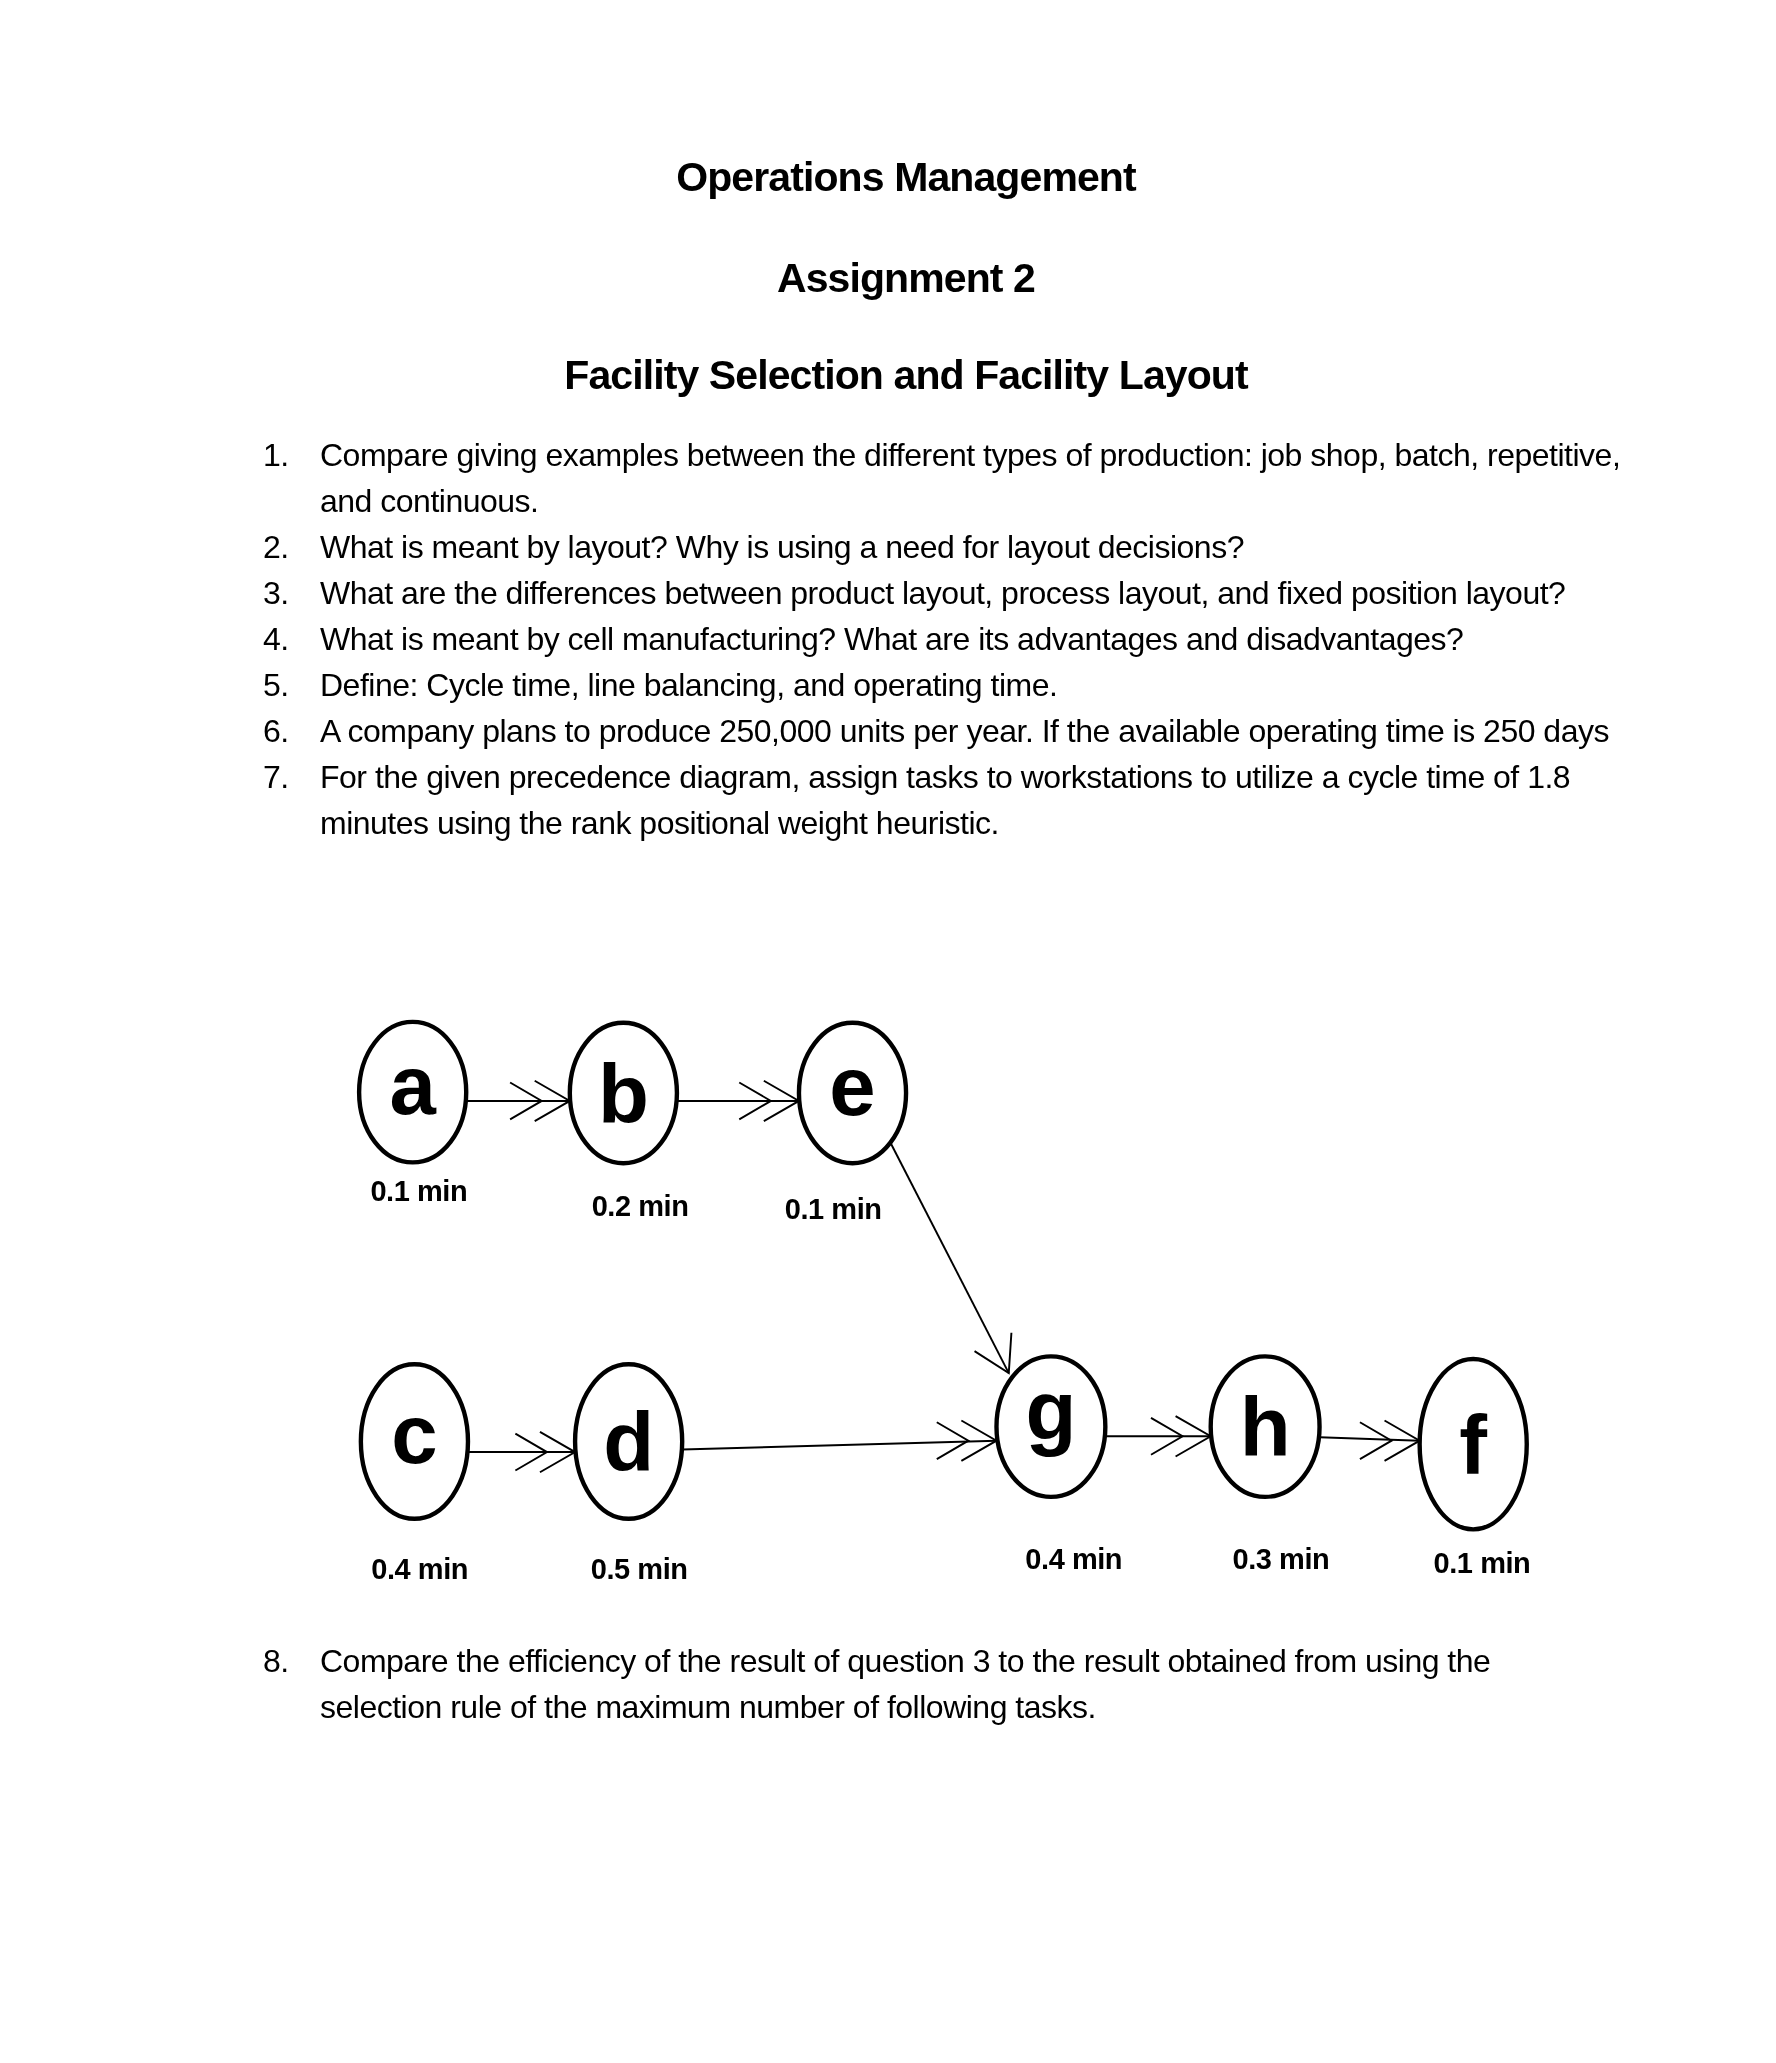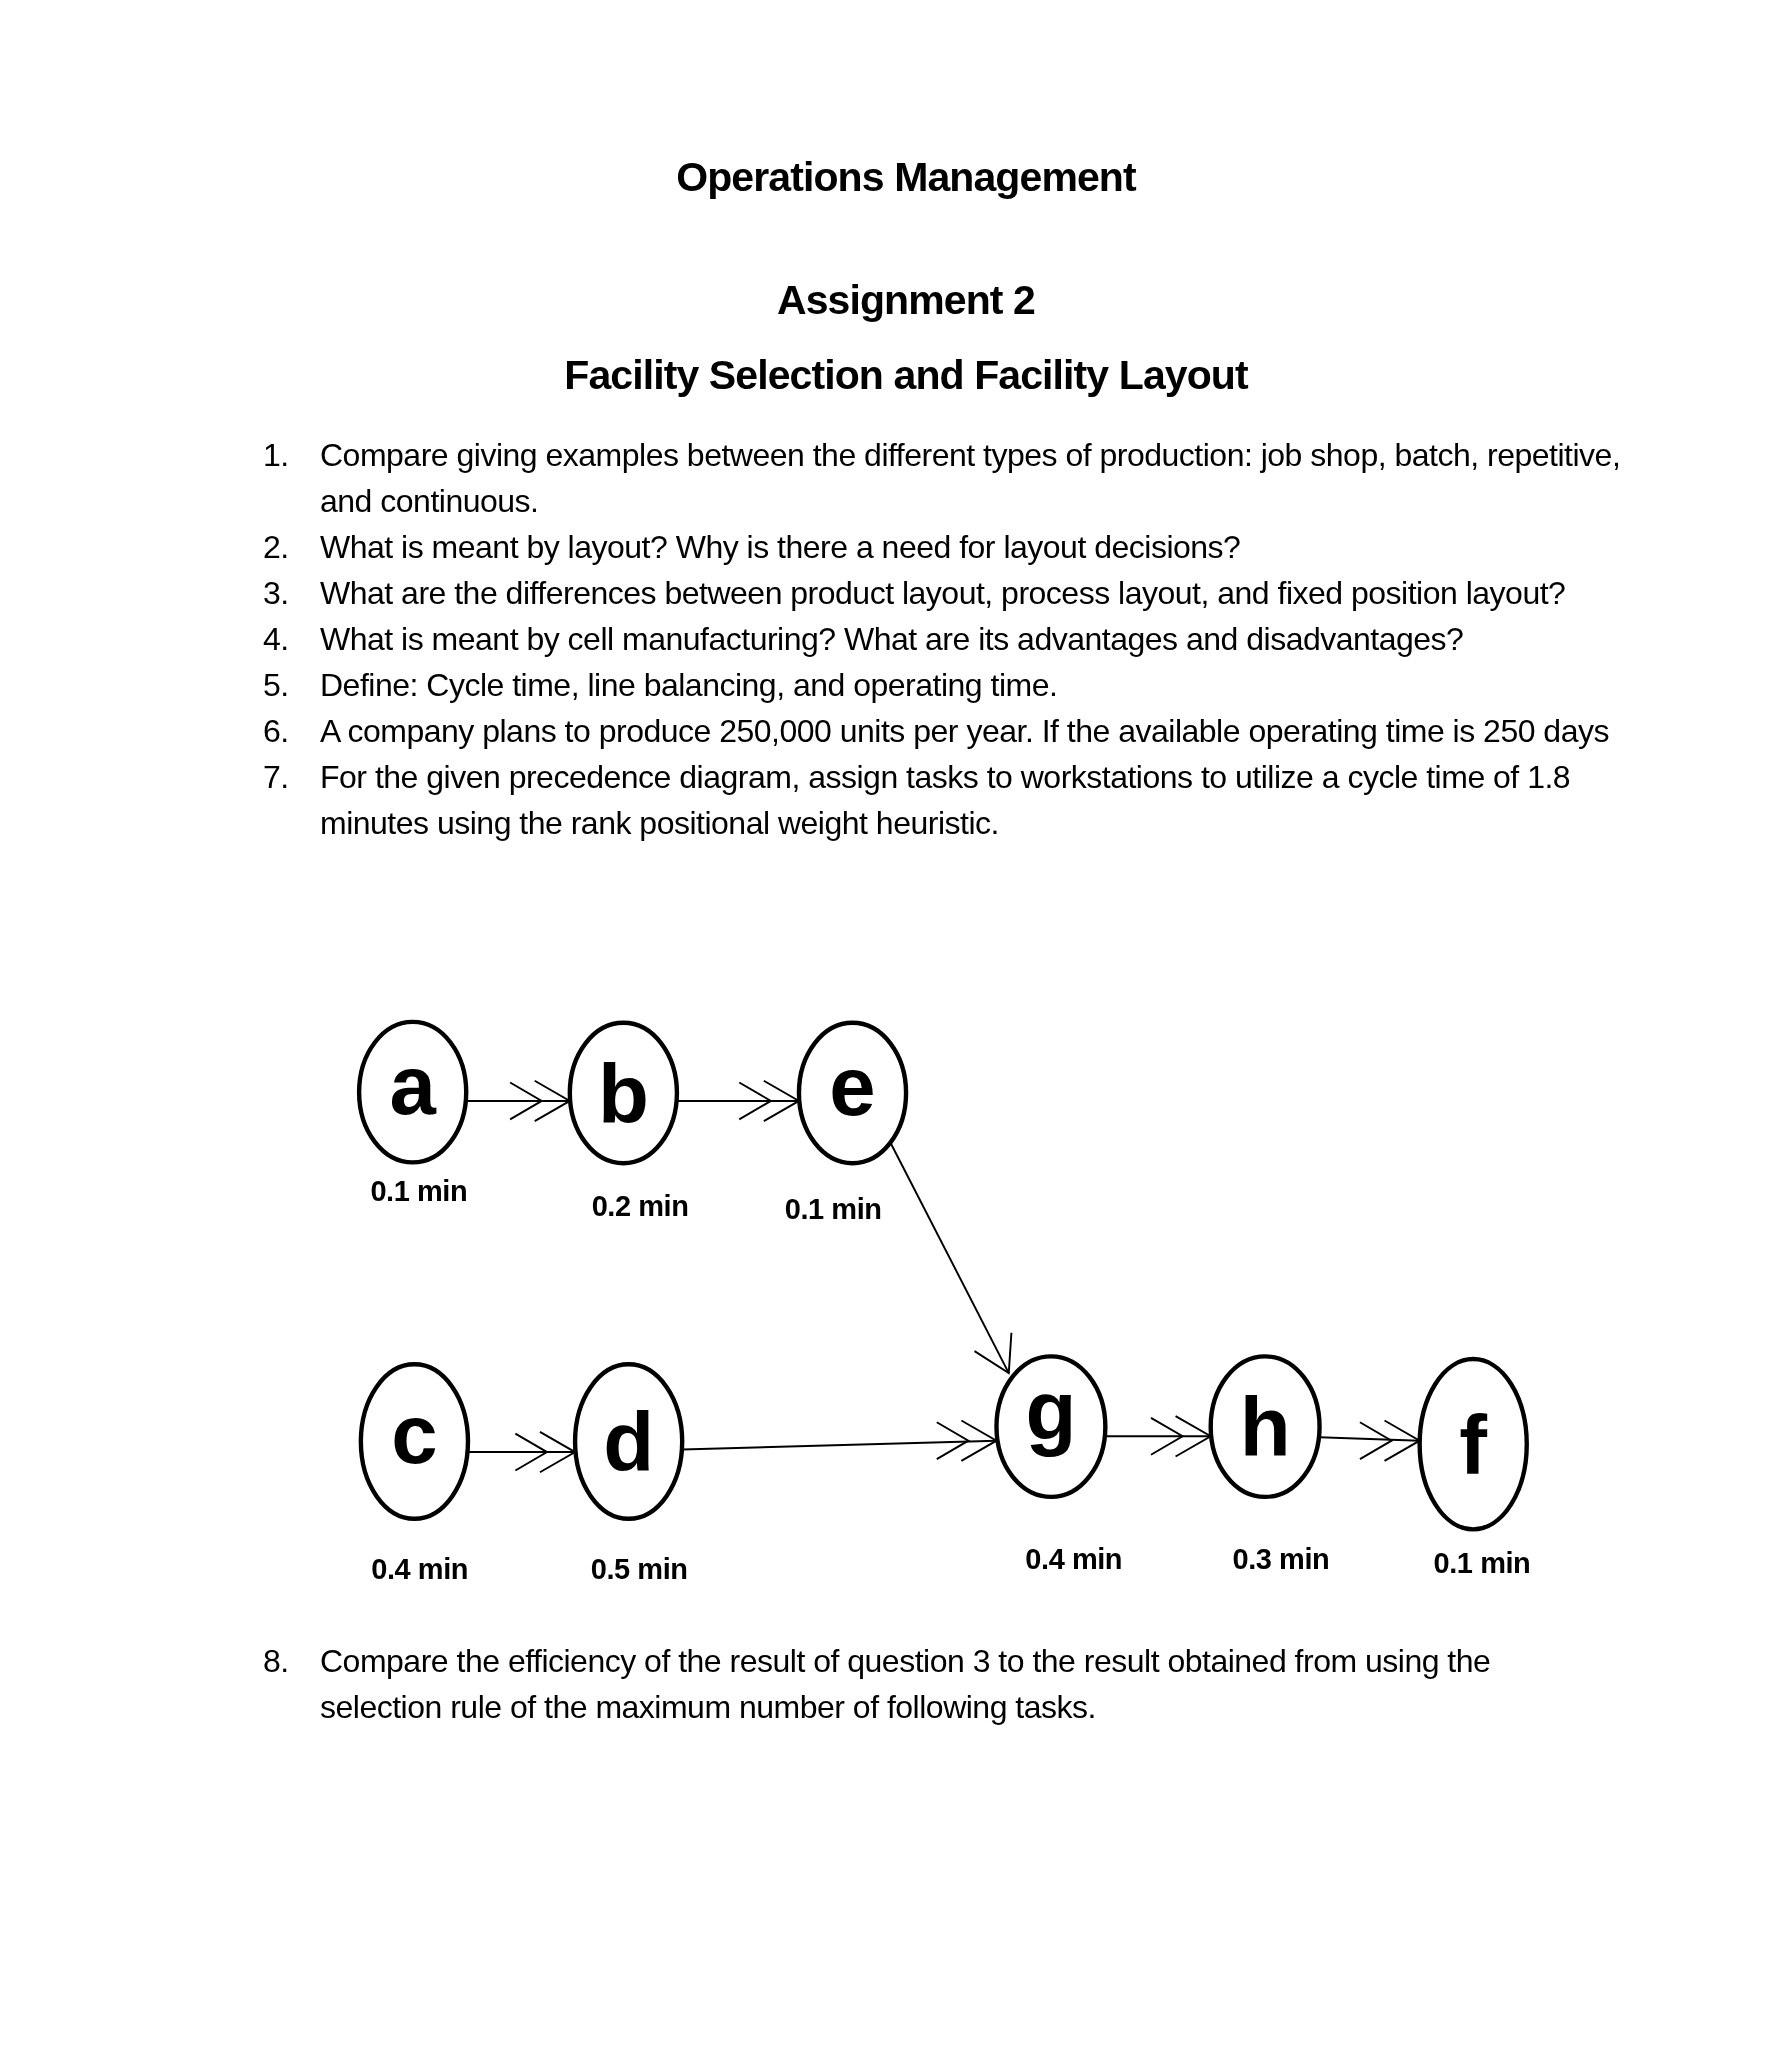--- a/index.html
+++ b/index.html
@@ -14,21 +14,21 @@
   .heading {
     position:absolute; left:35px; right:0;
     text-align:center;
     font-weight:bold;
     font-size:41px;
     letter-spacing:-0.9px;
     line-height:47px;
     white-space:nowrap;
   }
   .h-title   { top:154px; }
-  .h-sub     { top:255px;margin-top:22px; }
+  .h-sub     { top:255px; }
   .h-section { top:352px; }
 
   .qlist {
     position:absolute; left:263px; top:432px;
   }
   .q8 {
     position:absolute; left:263px; top:1638px;
   }
   .qrow {
     display:flex;
@@ -68,21 +68,21 @@
     <div class="qrow">
       <span class="qnum">1.</span>
       <span class="qtext">Compare giving examples between the different types of production: job shop, batch, repetitive,</span>
     </div>
     <div class="qrow">
       <span class="qnum"></span>
       <span class="qtext">and continuous.</span>
     </div>
     <div class="qrow">
       <span class="qnum">2.</span>
-      <span class="qtext">What is meant by layout? Why is there a need for layout decisions?</span>
+      <span class="qtext">What is meant by layout? Why is using a need for layout decisions?</span>
     </div>
     <div class="qrow">
       <span class="qnum">3.</span>
       <span class="qtext">What are the differences between product layout, process layout, and fixed position layout?</span>
     </div>
     <div class="qrow">
       <span class="qnum">4.</span>
       <span class="qtext">What is meant by cell manufacturing? What are its advantages and disadvantages?</span>
     </div>
     <div class="qrow">

